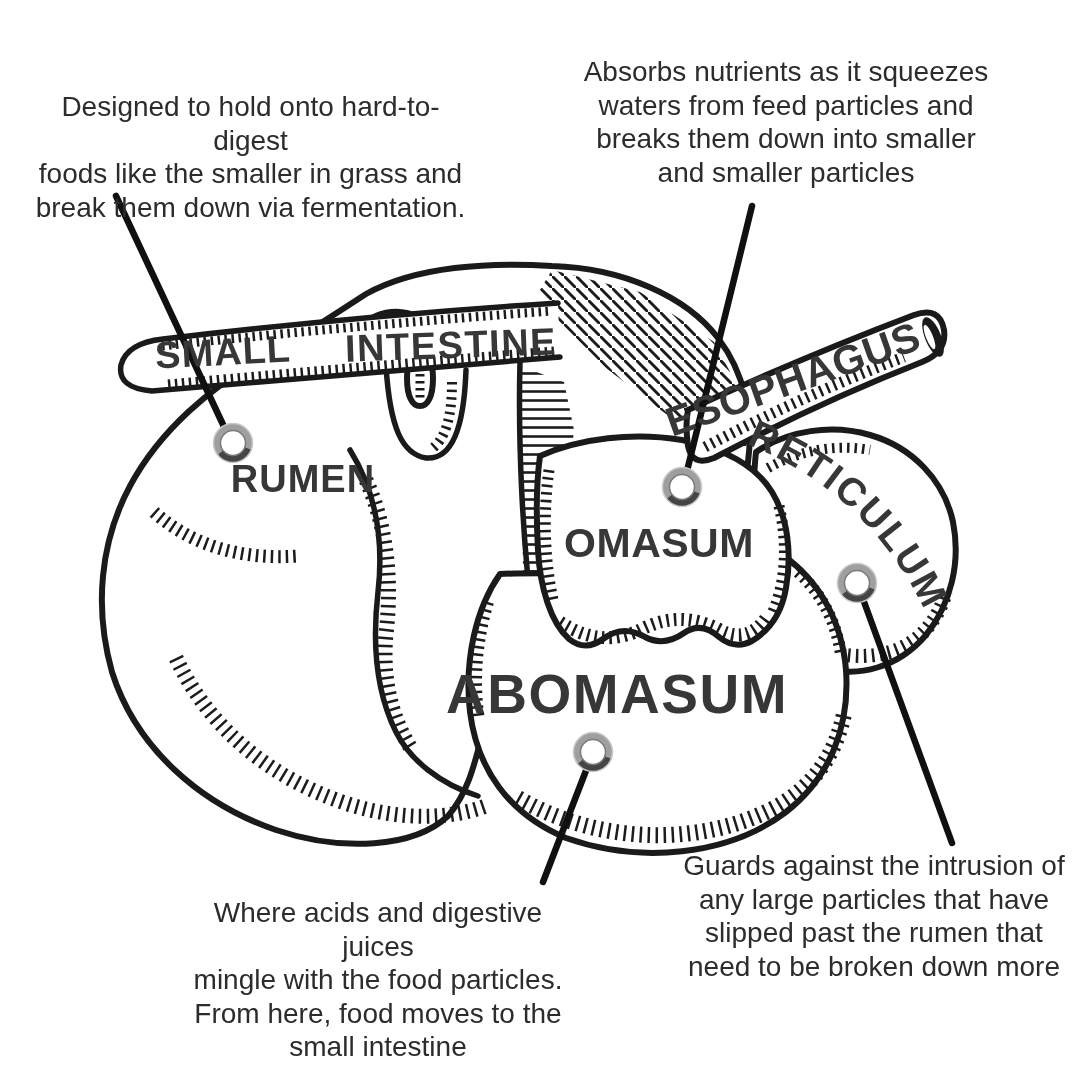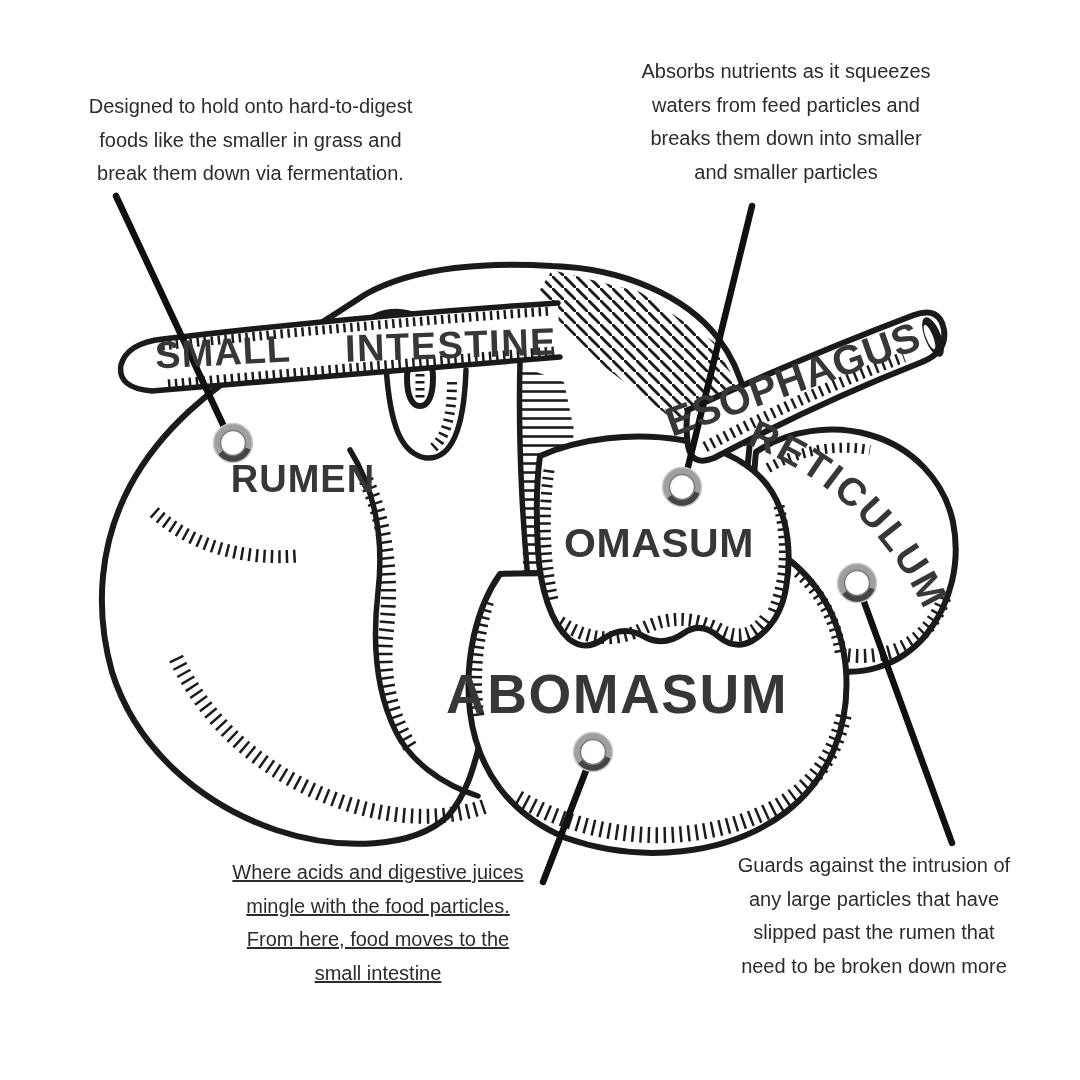--- a/index.html
+++ b/index.html
@@ -3,26 +3,26 @@
 <meta charset="utf-8">
 <style>
   html,body{margin:0;padding:0;background:#ffffff;}
   .stage{
     position:relative;width:1080px;height:1080px;background:#ffffff;overflow:hidden;
     font-family:"Liberation Sans",sans-serif;
   }
   .stage svg{position:absolute;left:0;top:0;}
   .annotation{
     position:absolute;text-align:center;white-space:pre-line;
-    font-size:20px;line-height:33.5px;color:#2c2c2c;
+    font-size:28px;line-height:33.5px;color:#2c2c2c;
     font-family:"Liberation Sans",sans-serif;
   }
   .ann-rumen{left:28px;top:90px;width:445px;}
   .ann-omasum{left:578px;top:55px;width:416px;}
-  .ann-abomasum{left:176px;top:856px;width:404px;text-decoration:underline;}
+  .ann-abomasum{left:176px;top:896px;width:404px;}
   .ann-reticulum{left:672px;top:849px;width:404px;}
   .organ-label{
     font-family:"Liberation Sans",sans-serif;font-weight:700;fill:#373737;
   }
   .outline{fill:#ffffff;stroke:#1a1a1a;stroke-width:6;stroke-linejoin:round;}
   .line-only{fill:none;stroke:#1a1a1a;stroke-width:5.5;stroke-linecap:round;}
   .comb{fill:none;stroke:#1c1c1c;stroke-linecap:butt;}
   .leader{stroke:#101010;stroke-width:6.5;stroke-linecap:round;}
 </style>
 </head>

